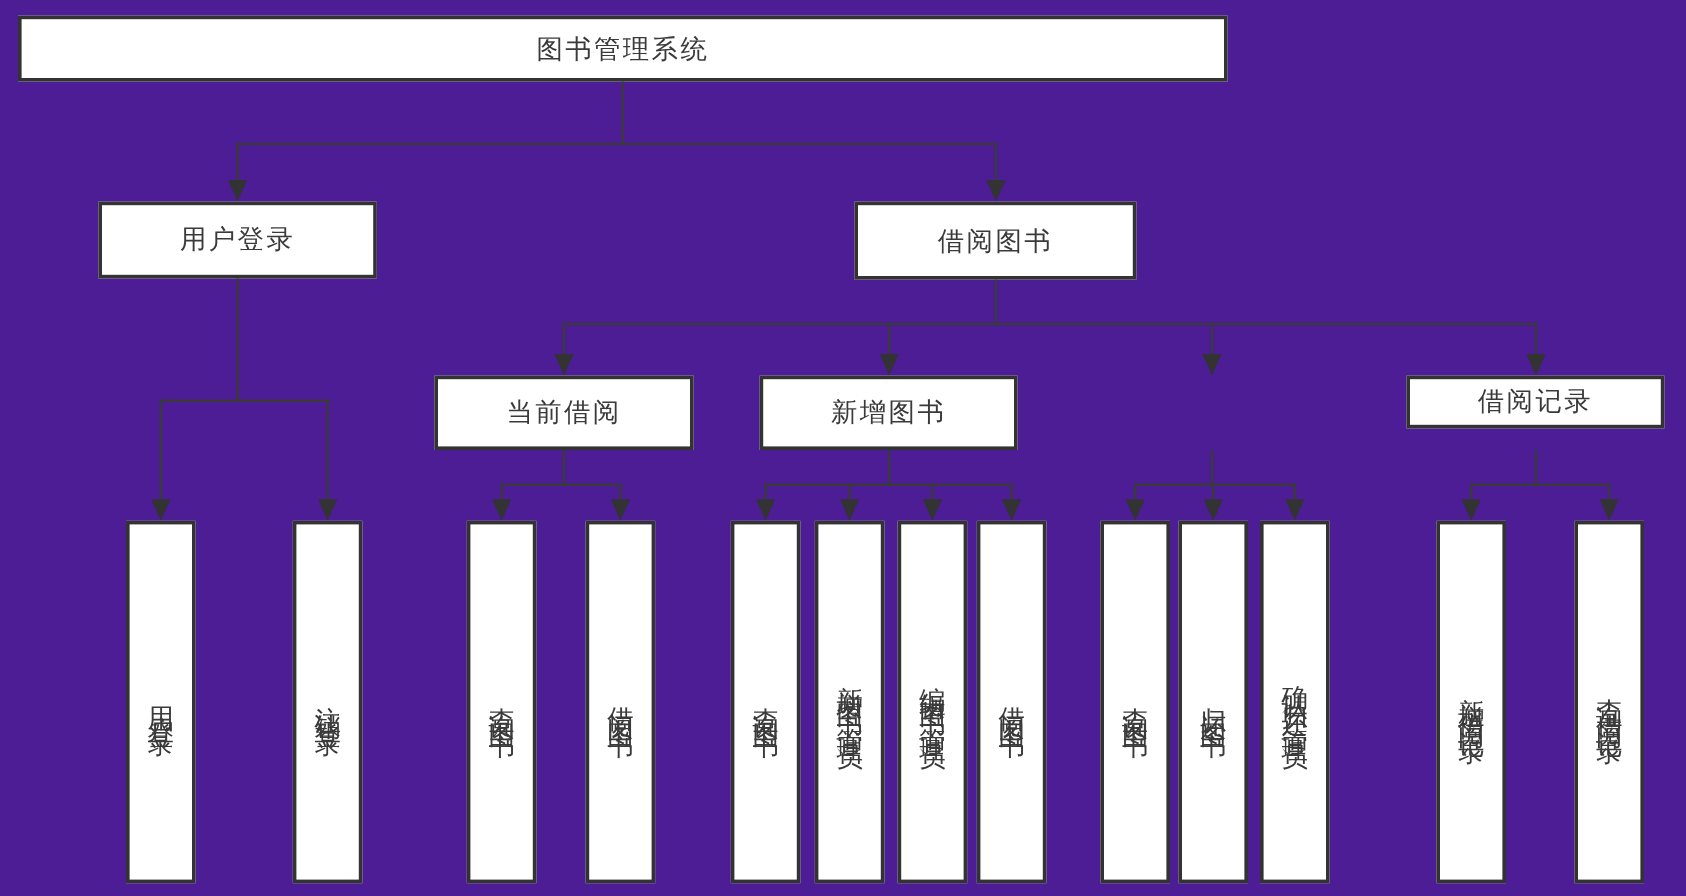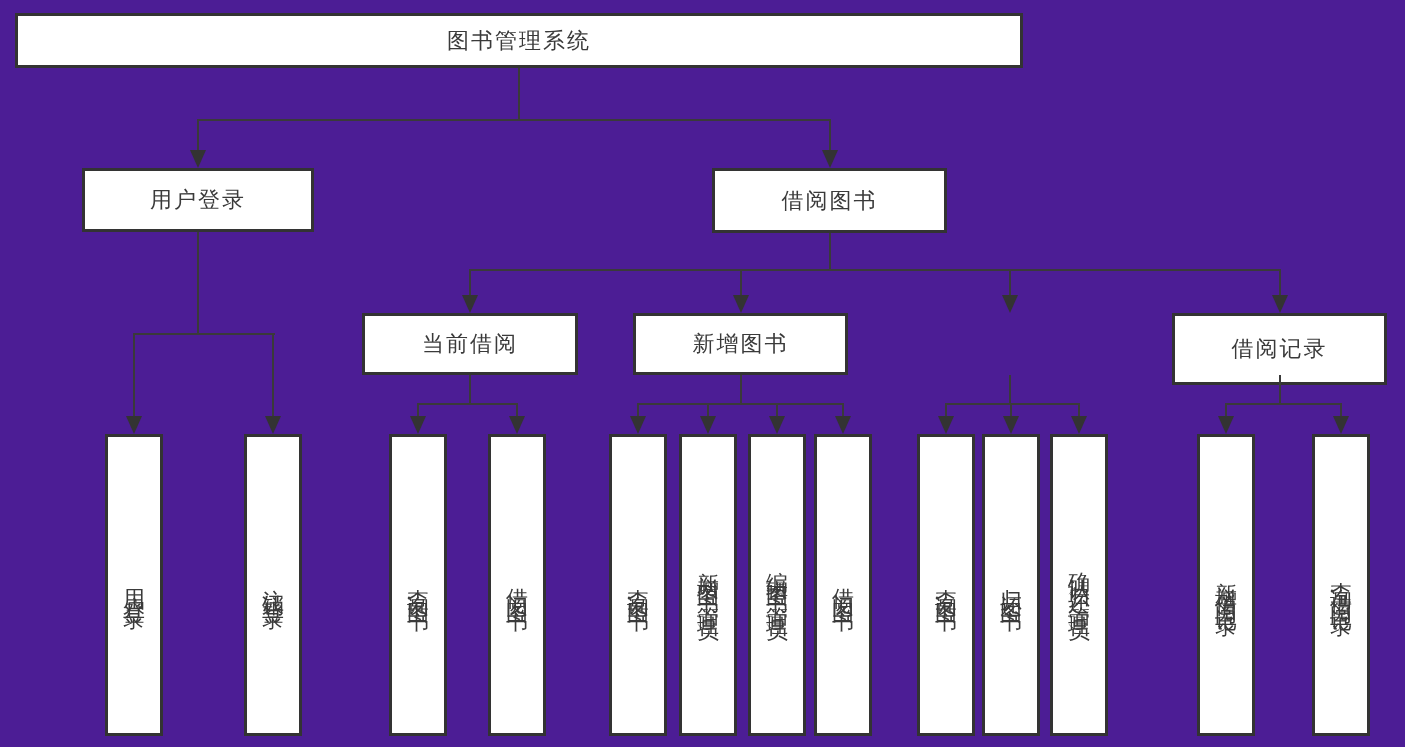--- a/index.html
+++ b/index.html
@@ -49,21 +49,21 @@
   <div class="head" style="left:462px;top:295px;"></div>
   <div class="vline" style="left:740px;top:269px;height:28px;"></div>
   <div class="head" style="left:733px;top:295px;"></div>
   <div class="vline" style="left:1009px;top:269px;height:28px;"></div>
   <div class="head" style="left:1002px;top:295px;"></div>
   <div class="vline" style="left:1279px;top:269px;height:28px;"></div>
   <div class="head" style="left:1272px;top:295px;"></div>
 
   <div class="box hbox" style="left:362px;top:313px;width:216px;height:62px;">当前借阅</div>
   <div class="box hbox" style="left:633px;top:313px;width:215px;height:62px;">新增图书</div>
-  <div class="box hbox" style="left:1172px;top:313px;width:215px;height:72px;">借阅记录</div>
+  <div class="box hbox" style="left:1172px;top:313px;width:215px;height:44px;">借阅记录</div>
 
   <div class="vline" style="left:469px;top:375px;height:30px;"></div>
   <div class="hline" style="left:417px;top:403px;width:101px;"></div>
   <div class="vline" style="left:417px;top:403px;height:13px;"></div>
   <div class="head" style="left:410px;top:416px;"></div>
   <div class="vline" style="left:516px;top:403px;height:13px;"></div>
   <div class="head" style="left:509px;top:416px;"></div>
 
   <div class="vline" style="left:740px;top:375px;height:30px;"></div>
   <div class="hline" style="left:637px;top:403px;width:207px;"></div>

